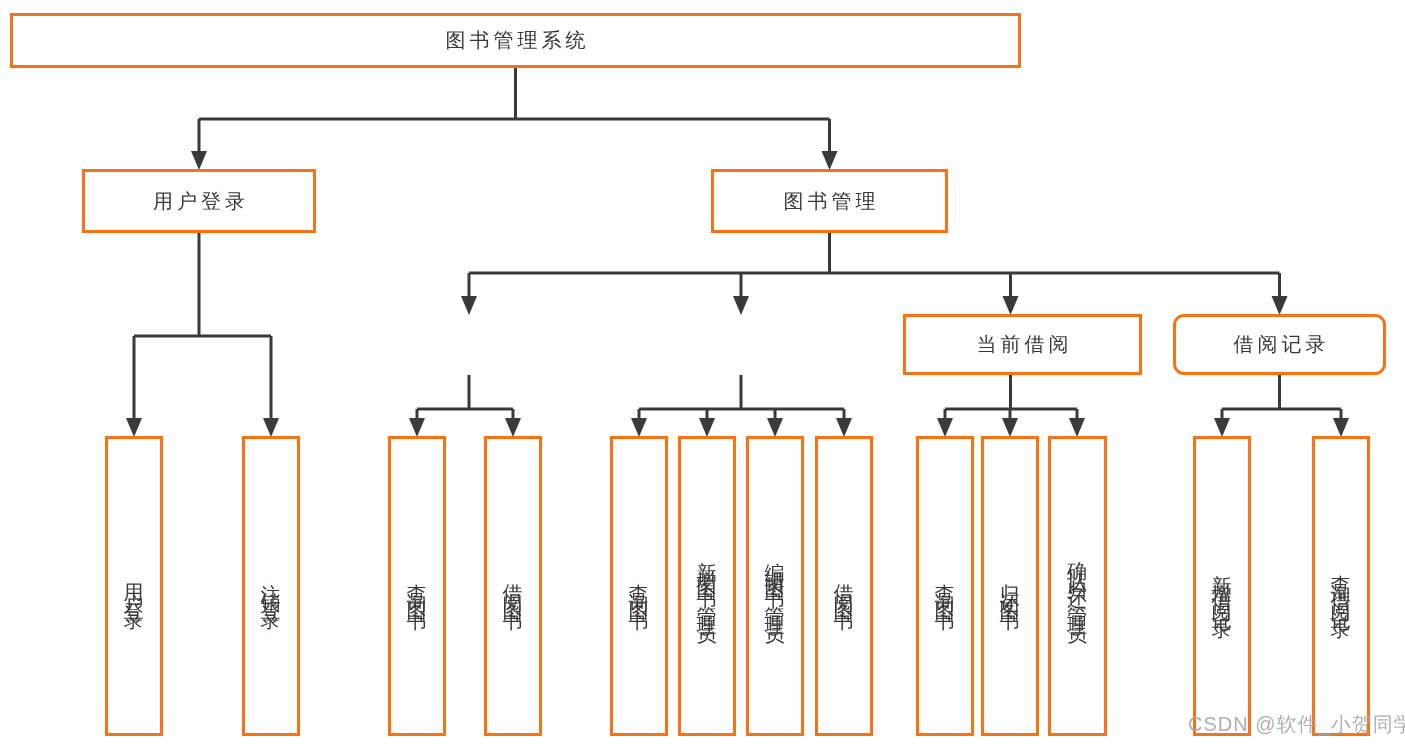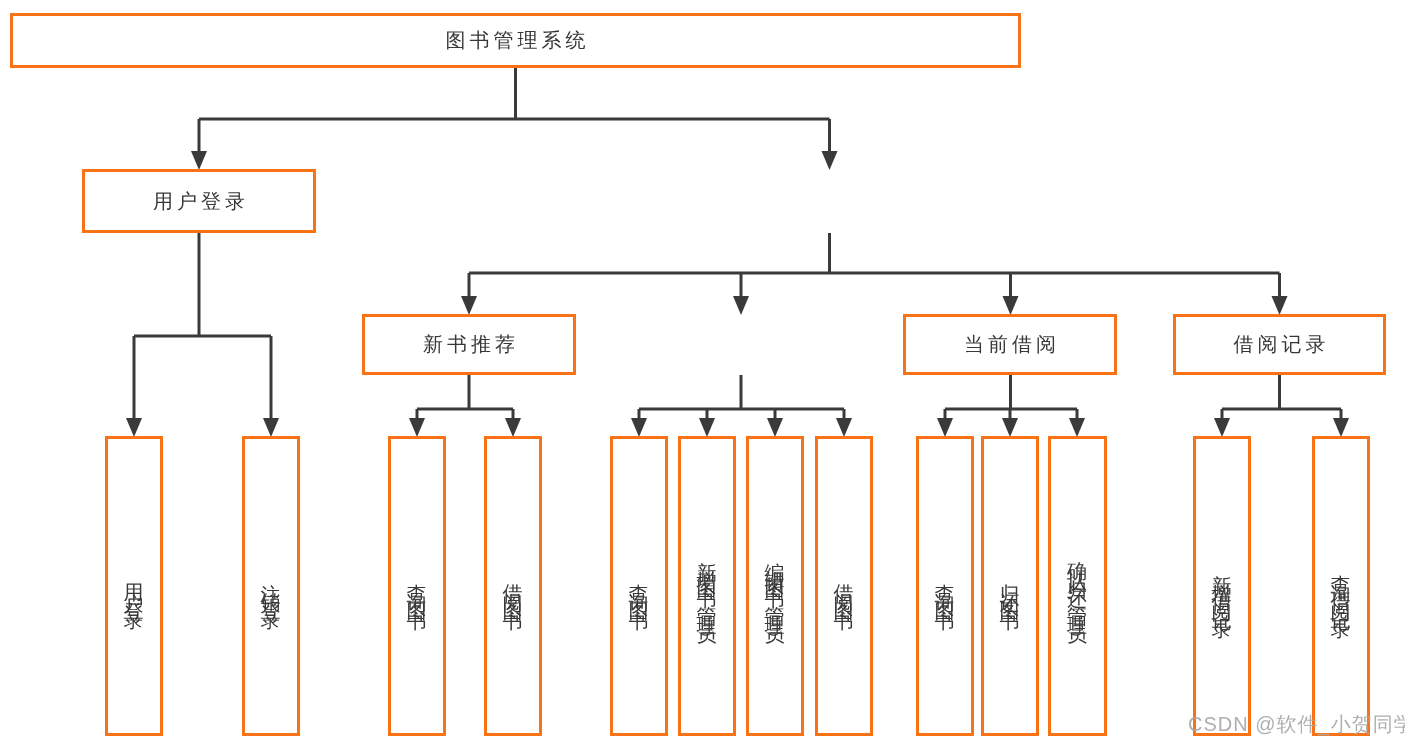--- a/index.html
+++ b/index.html
@@ -123,24 +123,24 @@
       <polygon points="1002,418 1018,418 1010,437"></polygon>
       <polygon points="1069,418 1085,418 1077,437"></polygon>
       <polygon points="1214,418 1230,418 1222,437"></polygon>
       <polygon points="1333,418 1349,418 1341,437"></polygon>
     </g>
   </svg>
 
   <div class="node hnode" style="left:10px; top:13px; width:1011px; height:55px;">图书管理系统</div>
 
   <div class="node hnode" style="left:82px; top:169px; width:234px; height:64px;">用户登录</div>
+  <div class="node hnode" style="left:711px; top:169px; width:237px; height:64px;">图书管理</div>
 
-  <div class="node hnode" style="left:362px; top:314px; width:214px; height:61px;">新书推荐</div>
-  <div class="node hnode" style="left:903px; top:314px; width:214px; height:61px;">当前借阅</div>
-  <div class="node hnode" style="left:1173px; top:314px; width:213px; height:61px;">借阅记录</div>
+  <div class="node hnode" style="left:903px; top:314px; width:239px; height:61px;">当前借阅</div>
+  <div class="node hnode" style="left:1173px; top:314px; width:213px; height:61px;border-radius:11px;">借阅记录</div>
 
   <div class="node vnode" style="left:105px; top:436px; width:58px; height:300px;">用户登录</div>
   <div class="node vnode" style="left:242px; top:436px; width:58px; height:300px;">注销登录</div>
 
   <div class="node vnode" style="left:388px; top:436px; width:58px; height:300px;">查询图书</div>
   <div class="node vnode" style="left:484px; top:436px; width:58px; height:300px;">借阅图书</div>
 
   <div class="node vnode" style="left:610px; top:436px; width:58px; height:300px;">查询图书</div>
   <div class="node vnode" style="left:678px; top:436px; width:58px; height:300px;">新增图书（管理员）</div>
   <div class="node vnode" style="left:746px; top:436px; width:58px; height:300px;">编辑图书（管理员）</div>

